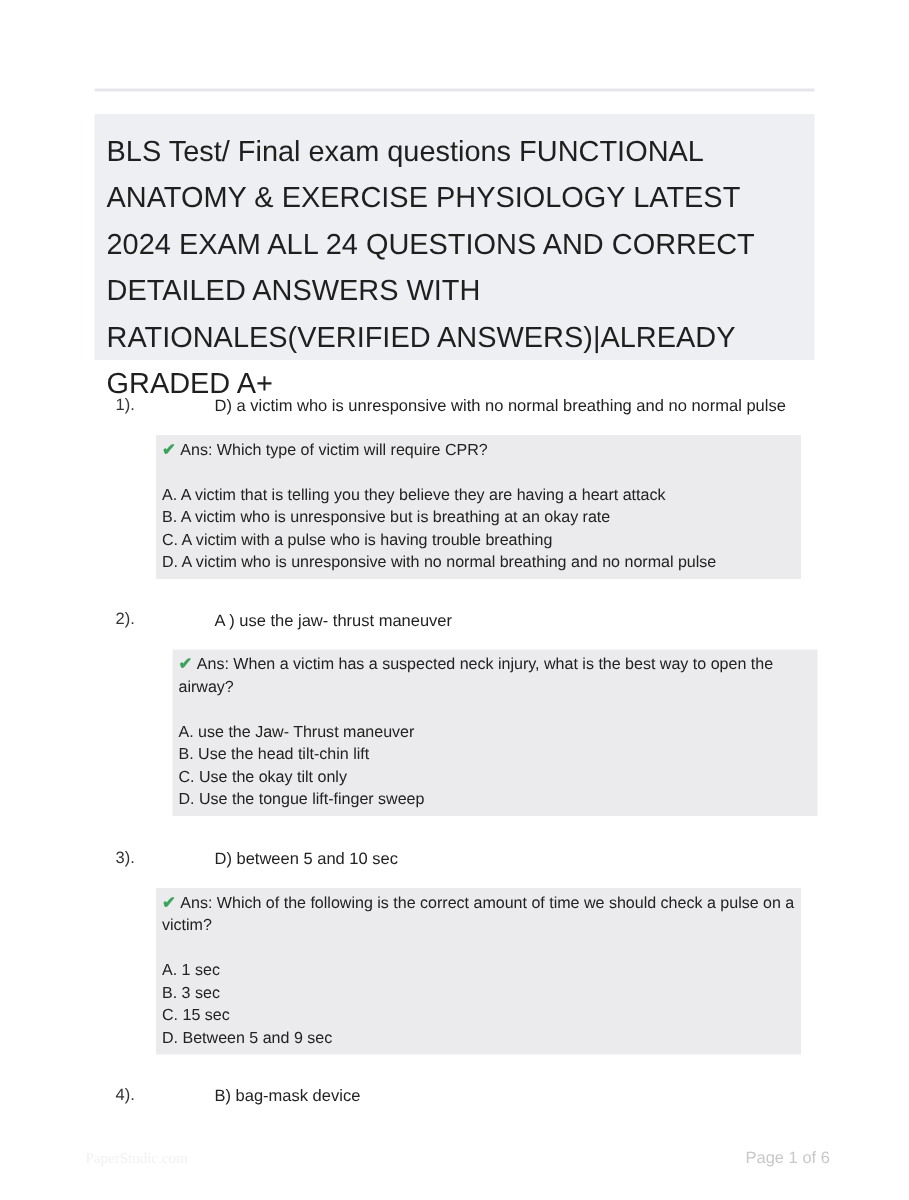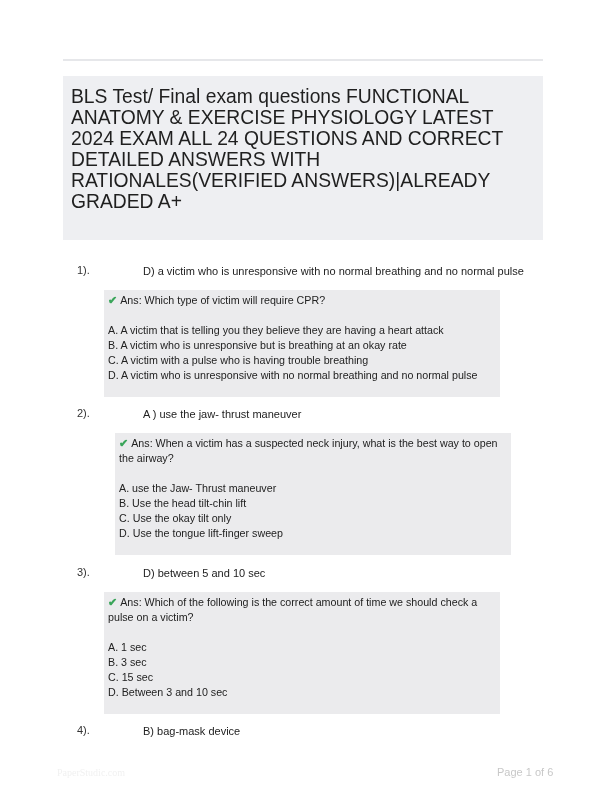--- a/index.html
+++ b/index.html
@@ -1,23 +1,23 @@
 <!DOCTYPE html>
 <html><head>
 <meta charset="utf-8">
 <style>
   html, body { margin:0; padding:0; background:#ffffff; }
   body { width:606px; height:800px; position:relative; overflow:hidden; font-family:"Liberation Sans", sans-serif; color:#222; }
   .top-rule { position:absolute; left:63px; top:59px; width:480px; height:2px; background:#e6e7ea; }
   .title-box { position:absolute; left:63px; top:76px; width:480px; height:164px; background:#eeeff2; box-sizing:border-box; padding:10px 8px 0 8px; }
-  .title-text { font-size:19.3px; line-height:21px; color:#1f1f1f; margin:0; font-weight:normal; }
+  .title-text { font-size:19.3px; line-height:31px; color:#1f1f1f; margin:0; font-weight:normal; }
   .q { position:absolute; left:0; width:606px; }
   .q-num { position:absolute; left:77px; top:0; font-size:11px; color:#333; }
   .q-ans { position:absolute; left:103px; top:1px; font-size:11px; color:#222;margin-left:40px; }
-  .q-box { position:absolute; left:104px; width:396px; background:#ebebed; box-sizing:border-box; padding:3px 3px 14px 4px; font-size:10.7px; line-height:15px; color:#222; }
+  .q-box { position:absolute; left:104px; width:430px; background:#ebebed; box-sizing:border-box; padding:3px 3px 3px 4px; font-size:10.7px; line-height:15px; color:#222; }
   .q-prompt { margin:0 0 15px 0; }
   .check { color:#3aa55a; font-weight:bold; font-size:11px; display:inline-block; margin-right:3px; }
   .opt { margin:0; }
   .footer-left { position:absolute; left:57px; top:767px; font-size:10px; color:#f1f1f1; font-family:"Liberation Serif", serif; }
   .footer-right { position:absolute; left:497px; top:766px; font-size:11px; color:#c8c8c8; font-family:Liberation Sans, sans-serif;text-align:right; }
 </style>
 </head>
 <body>
 
 <div class="top-rule"></div>
@@ -51,21 +51,21 @@
 </div>
 
 <div class="q" style="top:566px;">
   <span class="q-num">3).</span>
   <span class="q-ans">D) between 5 and 10 sec</span>
   <div class="q-box" style="top:26px;">
     <p class="q-prompt"><span class="check">✔</span><span>Ans: Which of the following is the correct amount of time we should check a pulse on a victim?</span></p>
     <p class="opt">A. 1 sec</p>
     <p class="opt">B. 3 sec</p>
     <p class="opt">C. 15 sec</p>
-    <p class="opt">D. Between 3 and 10 sec</p>
+    <p class="opt">D. Between 5 and 9 sec</p>
   </div>
 </div>
 
 <div class="q" style="top:724px;">
   <span class="q-num">4).</span>
   <span class="q-ans">B) bag-mask device</span>
 </div>
 
 <div class="footer-left">PaperStudic.com</div>
 <div class="footer-right">Page 1 of 6</div>

